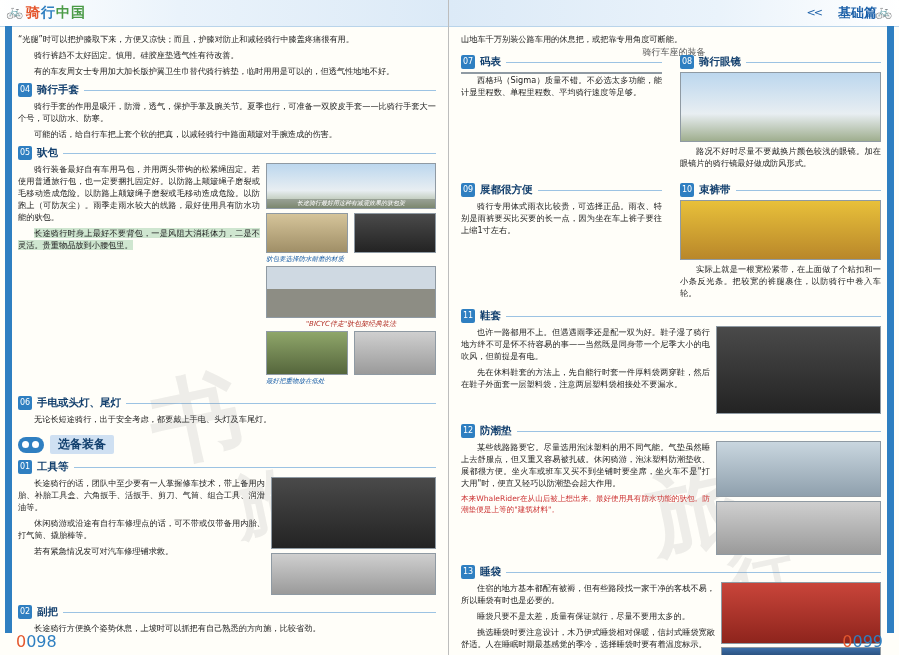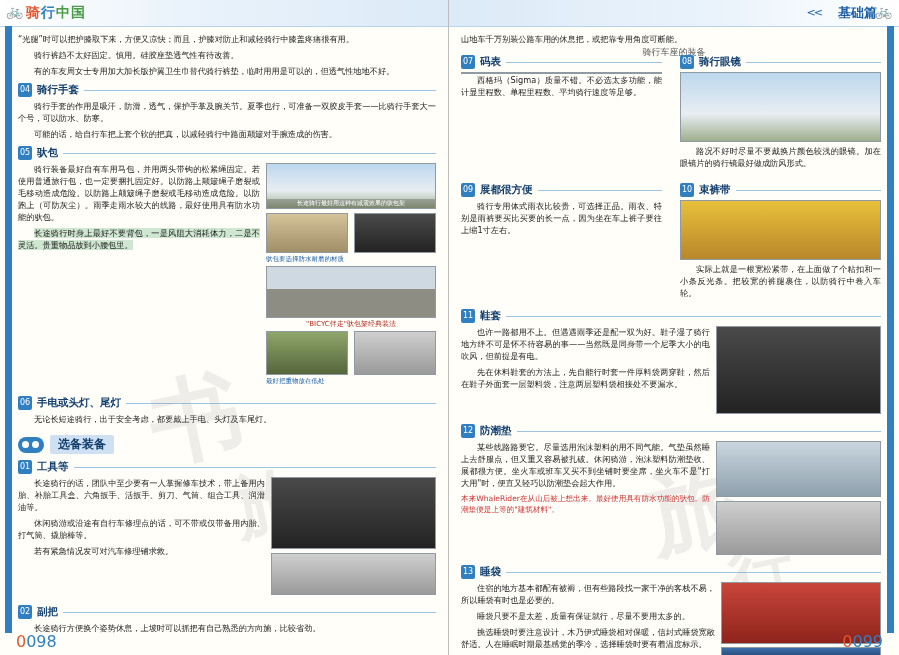--- a/index.html
+++ b/index.html
@@ -117,21 +117,21 @@
       <p class="t">骑行手套的作用是吸汗，防滑，透气，保护手掌及腕关节。夏季也行，可准备一双胶皮手套——比骑行手套大一个号，可以防水、防寒。</p>
       <p class="t">可能的话，给自行车把上套个软的把真，以减轻骑行中路面颠簸对手腕造成的伤害。</p>
 
       <div class="sub">
         <span class="badge">05</span>
         <span class="txt">驮包</span>
         <span class="rule"></span>
       </div>
 
       <div style="position:relative;">
-        <div class="wrapimg" style="width:170px;">
+        <div class="wrapimg" style="width:170px;font-style:italic;">
           <div class="ph sky" style="width:170px;height:46px;">
             <div class="cap">长途骑行最好用这种有减震效果的驮包架</div>
           </div>
           <div class="row" style="margin-top:4px;">
             <div class="ph tan" style="width:83px;height:40px;"></div>
             <div class="ph dark" style="width:83px;height:40px;"></div>
           </div>
           <div class="caption-blue" style="margin-top:2px;">驮包要选择防水耐磨的材质</div>
           <div class="ph road" style="width:170px;height:52px;margin-top:2px;"></div>
           <div class="caption-red" style="margin-top:2px;">"BICYC伴走"驮包架经典装法</div>

